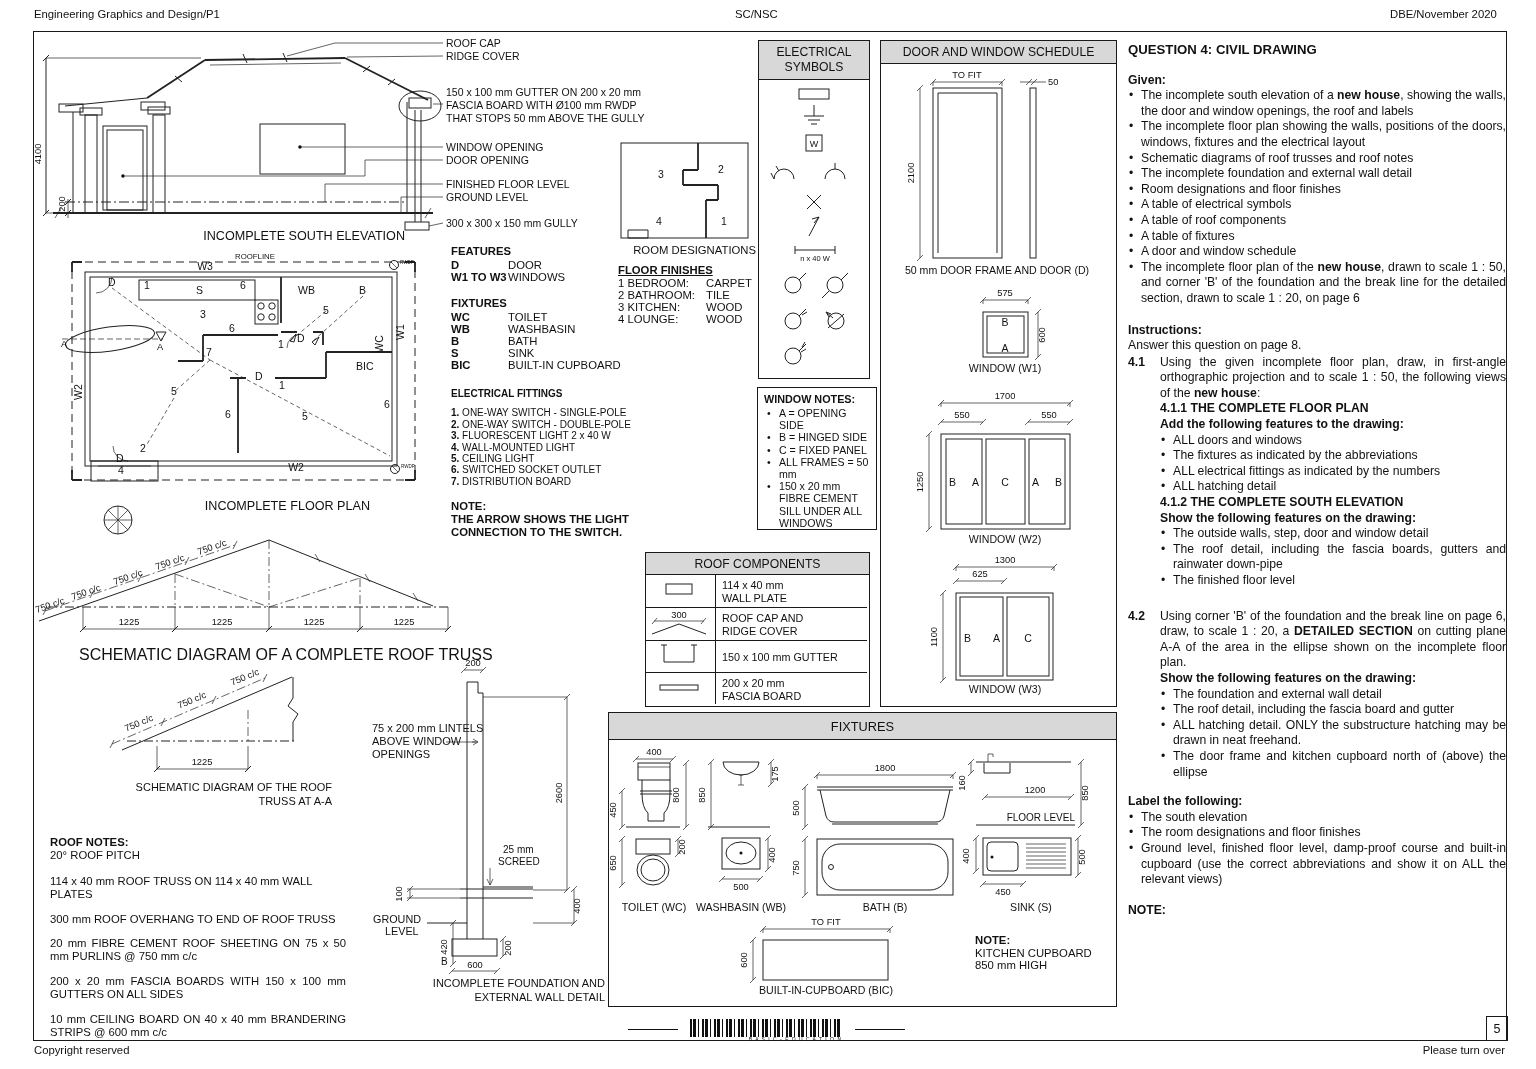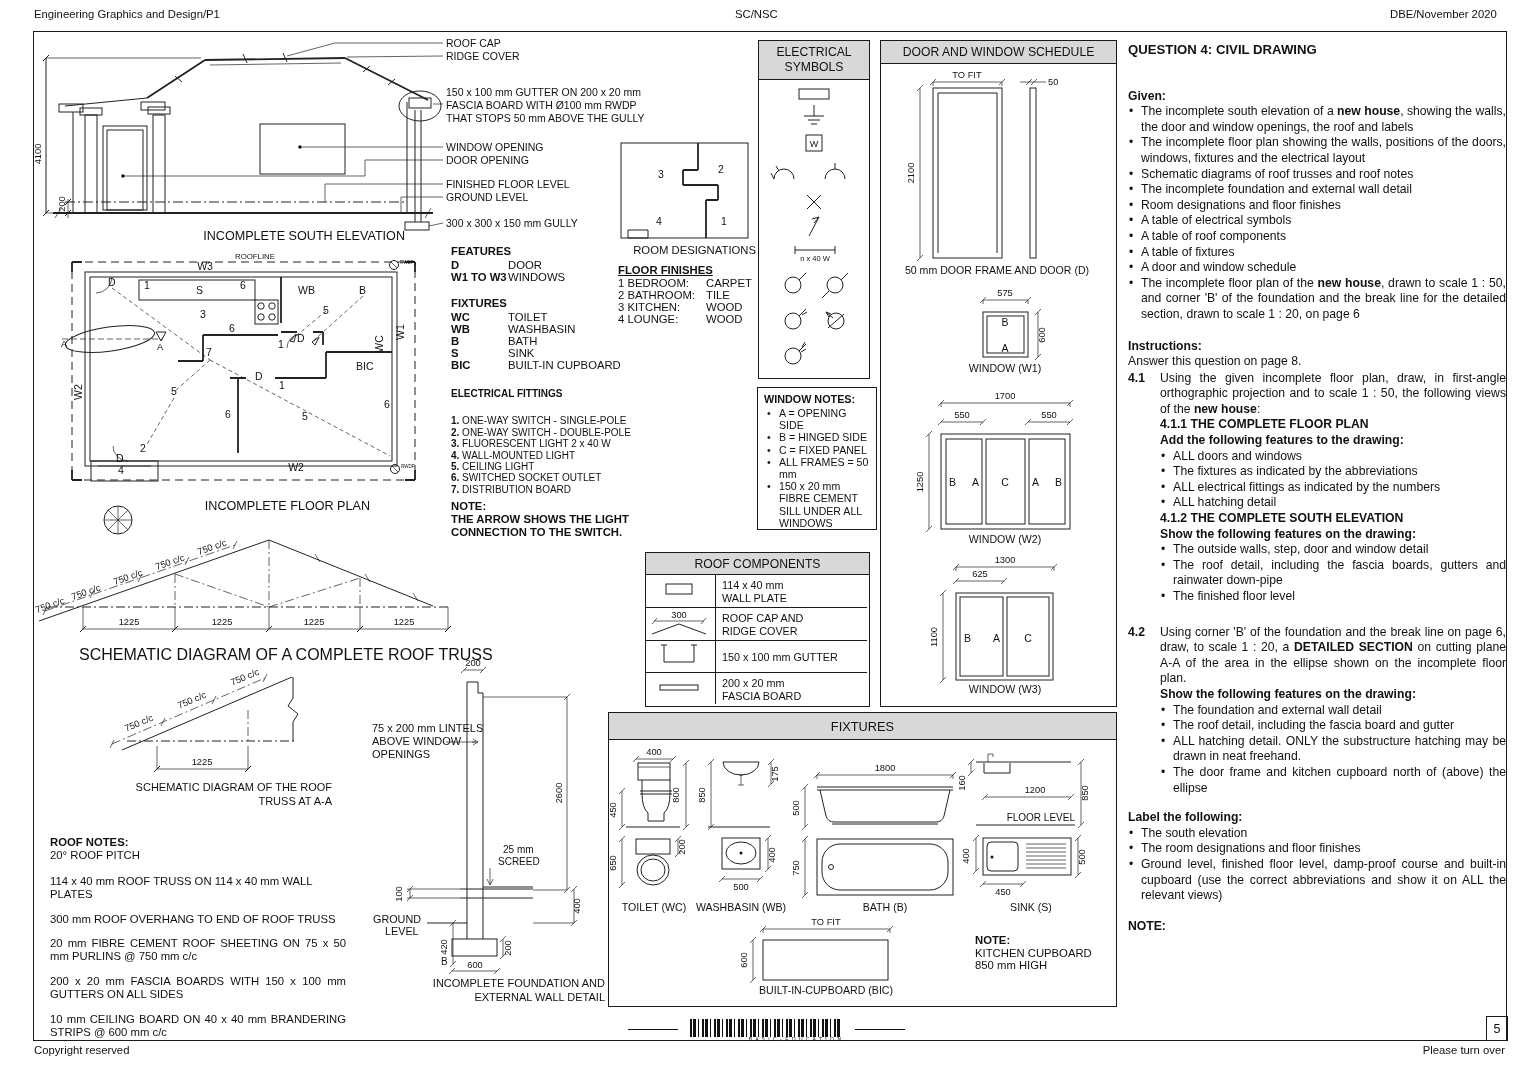--- a/index.html
+++ b/index.html
@@ -197,21 +197,21 @@
       <span class="b">S</span>
       <span>SINK</span>
     </div>
   <div class="row2">
       <span class="b">BIC</span>
       <span>BUILT-IN CUPBOARD</span>
     </div>
 </div>
 <div class="abs" style="left:451px;top:388px;width:215px;font-size:10px;line-height:11.4px">
   <div class="b">ELECTRICAL FITTINGS</div>
-  <div style="margin-top:16px"><span style="font-weight: bold;">1.</span><span> ONE-WAY SWITCH - SINGLE-POLE</span></div>
+  <div style="margin-top:8px"><span style="font-weight: bold;">1.</span><span> ONE-WAY SWITCH - SINGLE-POLE</span></div>
   <div><span style="font-weight: bold;">2.</span><span> ONE-WAY SWITCH - DOUBLE-POLE</span></div>
   <div><span style="font-weight: bold;">3.</span><span> FLUORESCENT LIGHT 2 x 40 W</span></div>
   <div><span style="font-weight: bold;">4.</span><span> WALL-MOUNTED LIGHT</span></div>
   <div><span style="font-weight: bold;">5.</span><span> CEILING LIGHT</span></div>
   <div><span style="font-weight: bold;">6.</span><span> SWITCHED SOCKET OUTLET</span></div>
   <div><span style="font-weight: bold;">7.</span><span> DISTRIBUTION BOARD</span></div>
 </div>
 <div class="abs b" style="left:451px;top:500px;font-size:11.3px;line-height:13px">
   <div>NOTE:</div>
   <div>THE ARROW SHOWS THE LIGHT</div>
@@ -595,21 +595,21 @@
   <div>20° ROOF PITCH</div>
   <div style="margin-top:13px">114 x 40 mm ROOF TRUSS ON 114 x 40 mm WALL PLATES</div>
   <div style="margin-top:12px">300 mm ROOF OVERHANG TO END OF ROOF TRUSS</div>
   <div style="margin-top:11px;width:296px" class="just">20 mm FIBRE CEMENT ROOF SHEETING ON 75 x 50 mm PURLINS @ 750 mm c/c</div>
   <div style="margin-top:12px;width:296px" class="just">200 x 20 mm FASCIA BOARDS WITH 150 x 100 mm GUTTERS ON ALL SIDES</div>
   <div style="margin-top:12px;width:296px" class="just">10 mm CEILING BOARD ON 40 x 40 mm BRANDERING STRIPS @ 600 mm c/c</div>
 </div>
 
 <div class="abs q" style="left:1128px;top:42px;width:378px">
   <div class="b" style="font-size:13.2px">QUESTION 4:  CIVIL DRAWING</div>
-  <div class="b" style="margin-top:31px">Given:</div>
+  <div class="b" style="margin-top:15px">Given:</div>
   <div class="just">
     <div class="li"><span>The incomplete south elevation of a </span><span style="font-weight: bold;">new house</span><span>, showing the walls, the door and window openings, the roof and labels</span></div>
     <div class="li"><span>The incomplete floor plan showing the walls, positions of the doors, windows, fixtures and the electrical layout</span></div>
     <div class="li"><span>Schematic diagrams of roof trusses and roof notes</span></div>
     <div class="li"><span>The incomplete foundation and external wall detail</span></div>
     <div class="li"><span>Room designations and floor finishes</span></div>
     <div class="li"><span>A table of electrical symbols</span></div>
     <div class="li"><span>A table of roof components</span></div>
     <div class="li"><span>A table of fixtures</span></div>
     <div class="li"><span>A door and window schedule</span></div>

